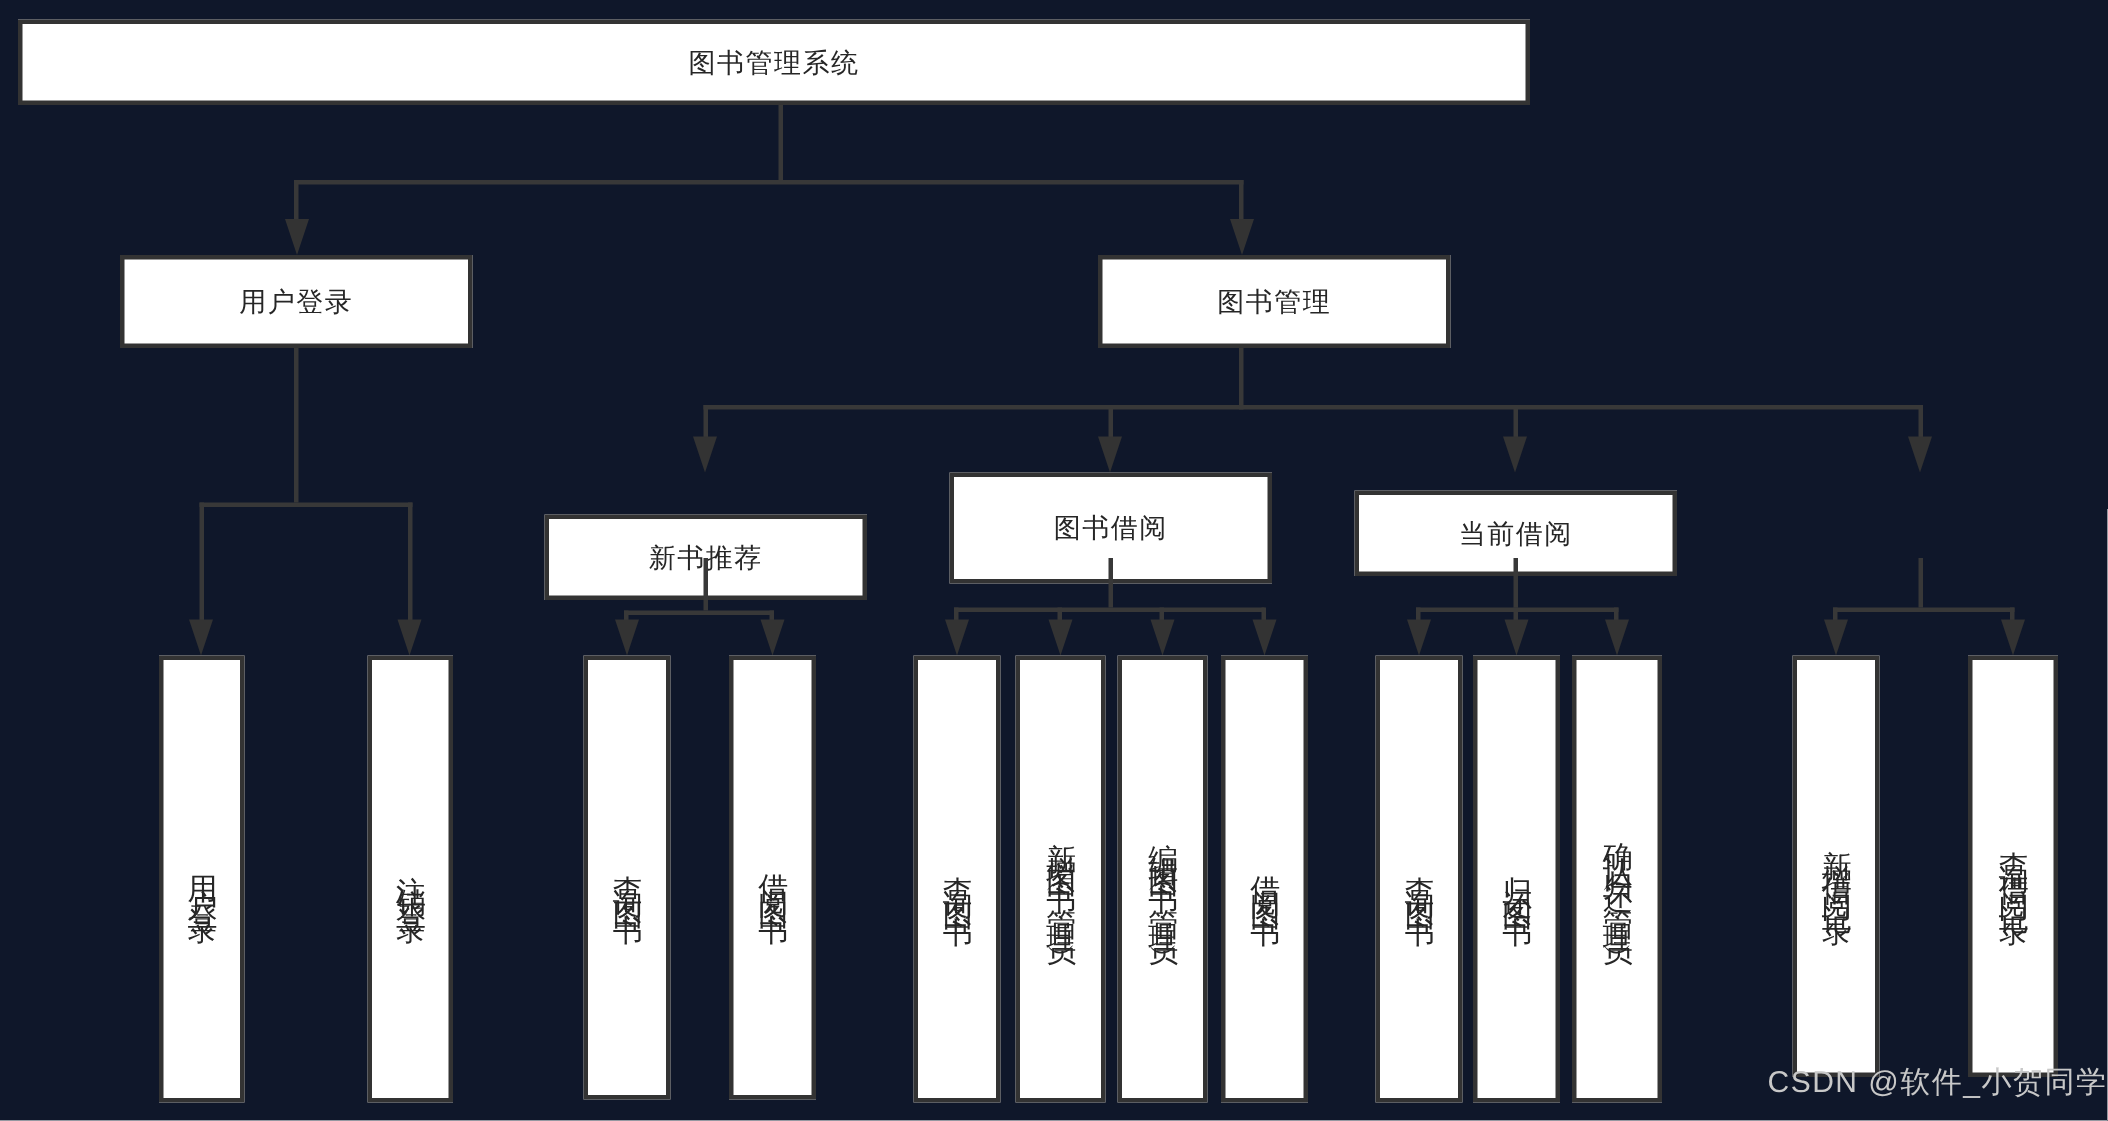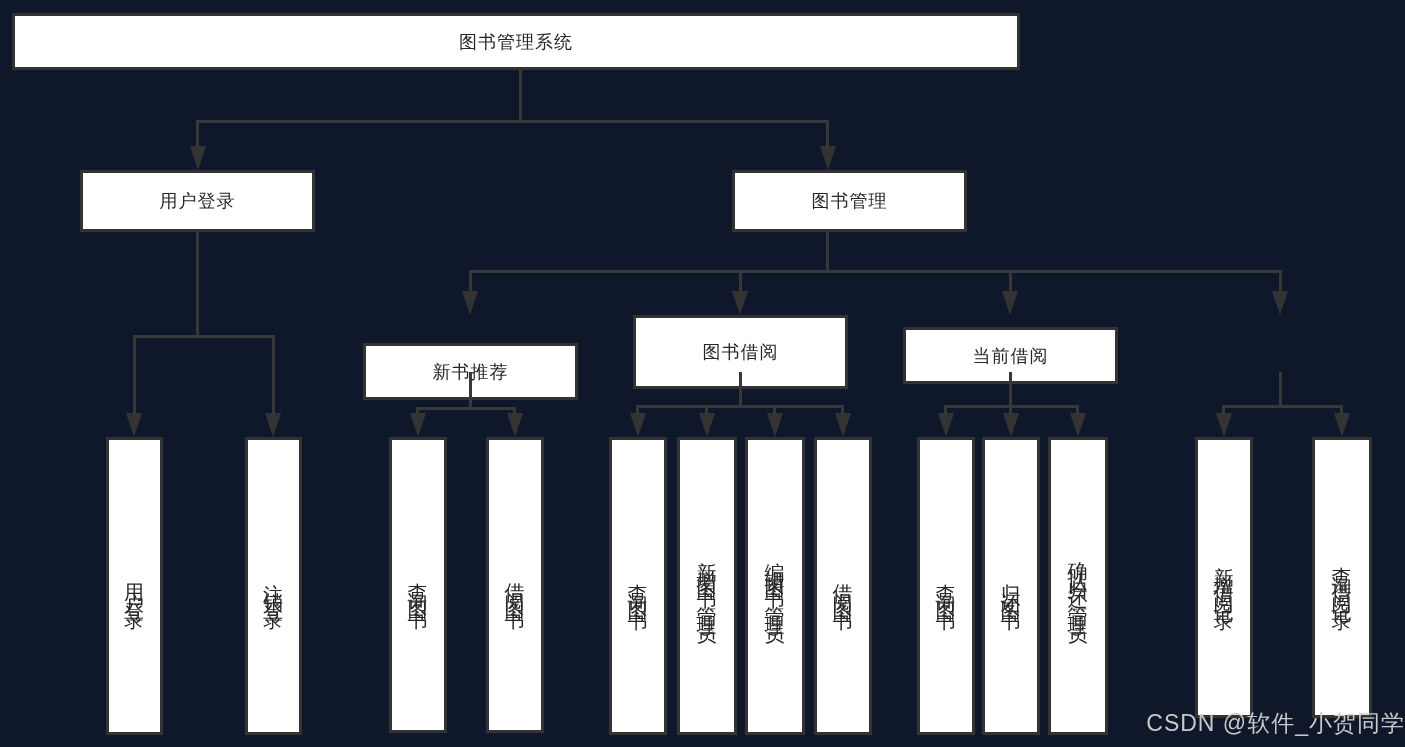--- a/index.html
+++ b/index.html
@@ -42,21 +42,21 @@
     position: absolute;
     width: 0; height: 0;
     border-left: 8px solid transparent;
     border-right: 8px solid transparent;
     border-top: 24px solid #333333;
   }
   .watermark {
     position: absolute;
     top: 708px;
     right: 0px;
-    font-size: 23px;
+    font-size: 20px;
     letter-spacing: 1px;
     color: #c8c8c8;
     z-index: 5;
     white-space: nowrap;
   }
 </style>
 </head>
 <body>
 
 <div class="canvas">

